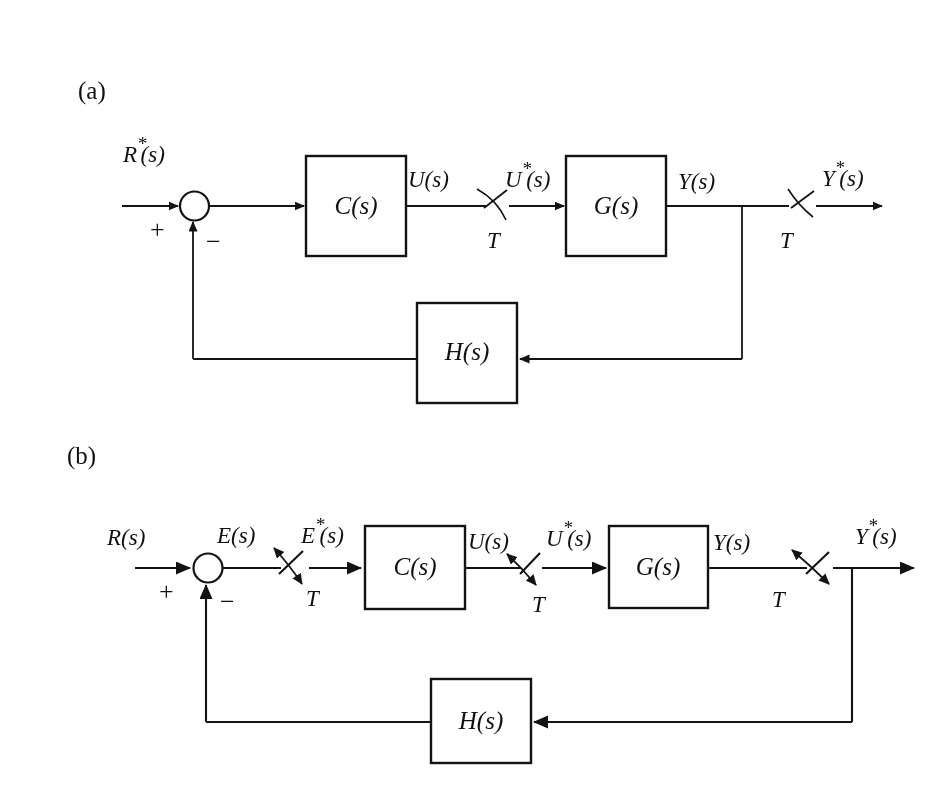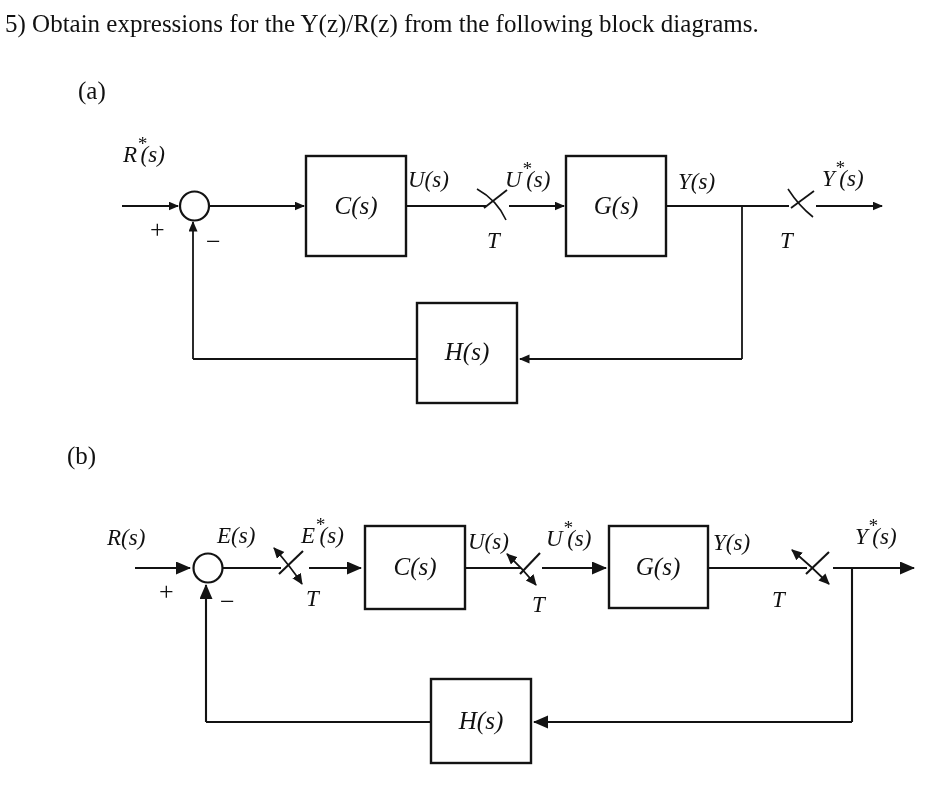--- a/index.html
+++ b/index.html
@@ -16,21 +16,20 @@
   .blklbl{font-family:"Liberation Serif",serif;font-style:italic;font-size:25px;fill:#111;text-anchor:middle;}
   .sec{font-family:"Liberation Serif",serif;font-size:25px;fill:#111;}
   .sign{font-family:"Liberation Serif",serif;font-size:26px;fill:#111;}
   .sup{font-size:19px;}
 </style>
 </head>
 <body>
 
 <div class="page">
 
-  <div class="title">5) Obtain expressions for the Y(z)/R(z) from the following block diagrams.</div>
 
   <svg width="946" height="789" viewBox="0 0 946 789">
     <defs>
       <marker id="ah-a" markerWidth="12" markerHeight="10" refX="9.5" refY="4.5" orient="auto" markerUnits="userSpaceOnUse">
         <path d="M0,0 L10.5,4.5 L0,9 z" fill="#131313"></path>
       </marker>
       <marker id="ah-b" markerWidth="17" markerHeight="14" refX="14" refY="6.5" orient="auto" markerUnits="userSpaceOnUse">
         <path d="M0,0 L15,6.5 L0,13 z" fill="#131313"></path>
       </marker>
       <marker id="ah-s" markerWidth="14" markerHeight="12" refX="10" refY="5" orient="auto-start-reverse" markerUnits="userSpaceOnUse">

